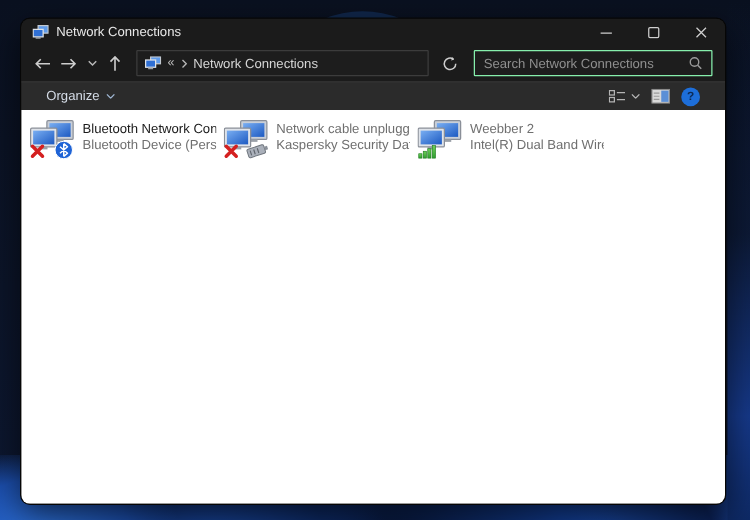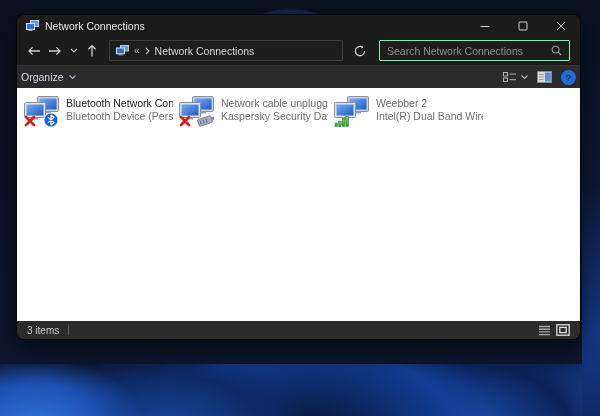--- a/index.html
+++ b/index.html
@@ -27,21 +27,21 @@
       radial-gradient(170px 105px at 97% 116%, #2a63cc 0%, #0e2a66 60%, rgba(8,16,40,0) 82%),
       linear-gradient(180deg, rgba(10,17,32,0) 0%, #0b1734 45%, #0d1d44 100%);
   }
   .wp-right {
     position:absolute; right:0; top:0; width:18px; height:100%;
     background: linear-gradient(180deg, rgba(10,17,32,0) 0%, rgba(13,29,63,.6) 45%, #16398a 80%, #0e2a66 100%);
   }
 
   
   .window {
-    position:absolute; left:16px; top:14px; width:565px; height:326px;
+    position:absolute; left:16px; top:14px; width:565px; height:390px;
     background:#1e1e1e; border:1px solid #060606; border-radius:8px;
     overflow:hidden; display:flex; flex-direction:column;
     box-shadow: 0 10px 28px rgba(0,0,0,.6);
   }
 
   
   .titlebar { height:21px; flex:0 0 21px; display:flex; align-items:center;
     background:#1b1b1b; padding-left:9px; }
   .titlebar .ticon { display:flex; margin-right:6px; }
   .titlebar .ttext { font-size:10.5px; color:#e8e8e8; }
@@ -68,21 +68,21 @@
     display:flex; align-items:center; padding:0 7px;
   }
   .searchbox input {
     flex:1; border:none; background:transparent; outline:none;
     font-family:"Liberation Sans",sans-serif; font-size:10.5px; color:#d6d6d6;
   }
   .searchbox input::placeholder { color:#8f8f8f; opacity:1; }
 
   
   .toolbar { height:23px; flex:0 0 23px; background:#2b2b2b;
-    display:flex; align-items:center; padding:0 4px; border-top:1px solid #343434; }
+    display:flex; align-items:center; padding:0 20px; border-top:1px solid #343434; }
   .organize { display:flex; align-items:center; gap:5px; font-size:10.5px; color:#d4dbe6; }
   .tbar-spacer { flex:1; }
   .tbar-btn { display:flex; align-items:center; justify-content:center; margin-left:9px; }
   .help-btn { width:15px; height:15px; border-radius:50%; background:#1d6ed9;
     display:flex; align-items:center; justify-content:center;
     color:#0b2a55; font-size:9.5px; font-weight:bold; }
 
   
   .content { flex:1; background:#ffffff; padding:7px 4px; display:flex; align-items:flex-start; overflow:hidden; }
   .conn-item { width:155px; display:flex; gap:6px; padding:1px 3px; flex:0 0 155px; }
@@ -317,33 +317,14 @@
         </svg>
       </span>
       <div class="conn-text">
         <div class="conn-sub">Weebber 2</div>
         <div class="conn-sub">Intel(R) Dual Band Wireless-AC 82...</div>
       </div>
     </div>
 
   </div>
 
-  <div class="statusbar">
-    <span>3 items</span>
-    <span class="sb-div"></span>
-    <span class="sb-spacer"></span>
-    <span class="sb-btn">
-      <svg width="13" height="11" viewBox="0 0 13 11">
-        <line x1="1" y1="1.5" x2="12" y2="1.5" stroke="#a8a8a8" stroke-width="1.4"></line>
-        <line x1="1" y1="4.2" x2="12" y2="4.2" stroke="#a8a8a8" stroke-width="1.4"></line>
-        <line x1="1" y1="6.9" x2="12" y2="6.9" stroke="#a8a8a8" stroke-width="1.4"></line>
-        <line x1="1" y1="9.6" x2="12" y2="9.6" stroke="#a8a8a8" stroke-width="1.4"></line>
-      </svg>
-    </span>
-    <span class="sb-btn">
-      <svg width="14" height="12" viewBox="0 0 14 12">
-        <rect x="0.8" y="0.8" width="12.4" height="10.4" fill="none" stroke="#e0e0e0" stroke-width="1.3"></rect>
-        <rect x="3.8" y="3.4" width="6.4" height="5.2" fill="none" stroke="#e0e0e0" stroke-width="1.3"></rect>
-      </svg>
-    </span>
-  </div>
 
 </div>
 
 </body></html>

